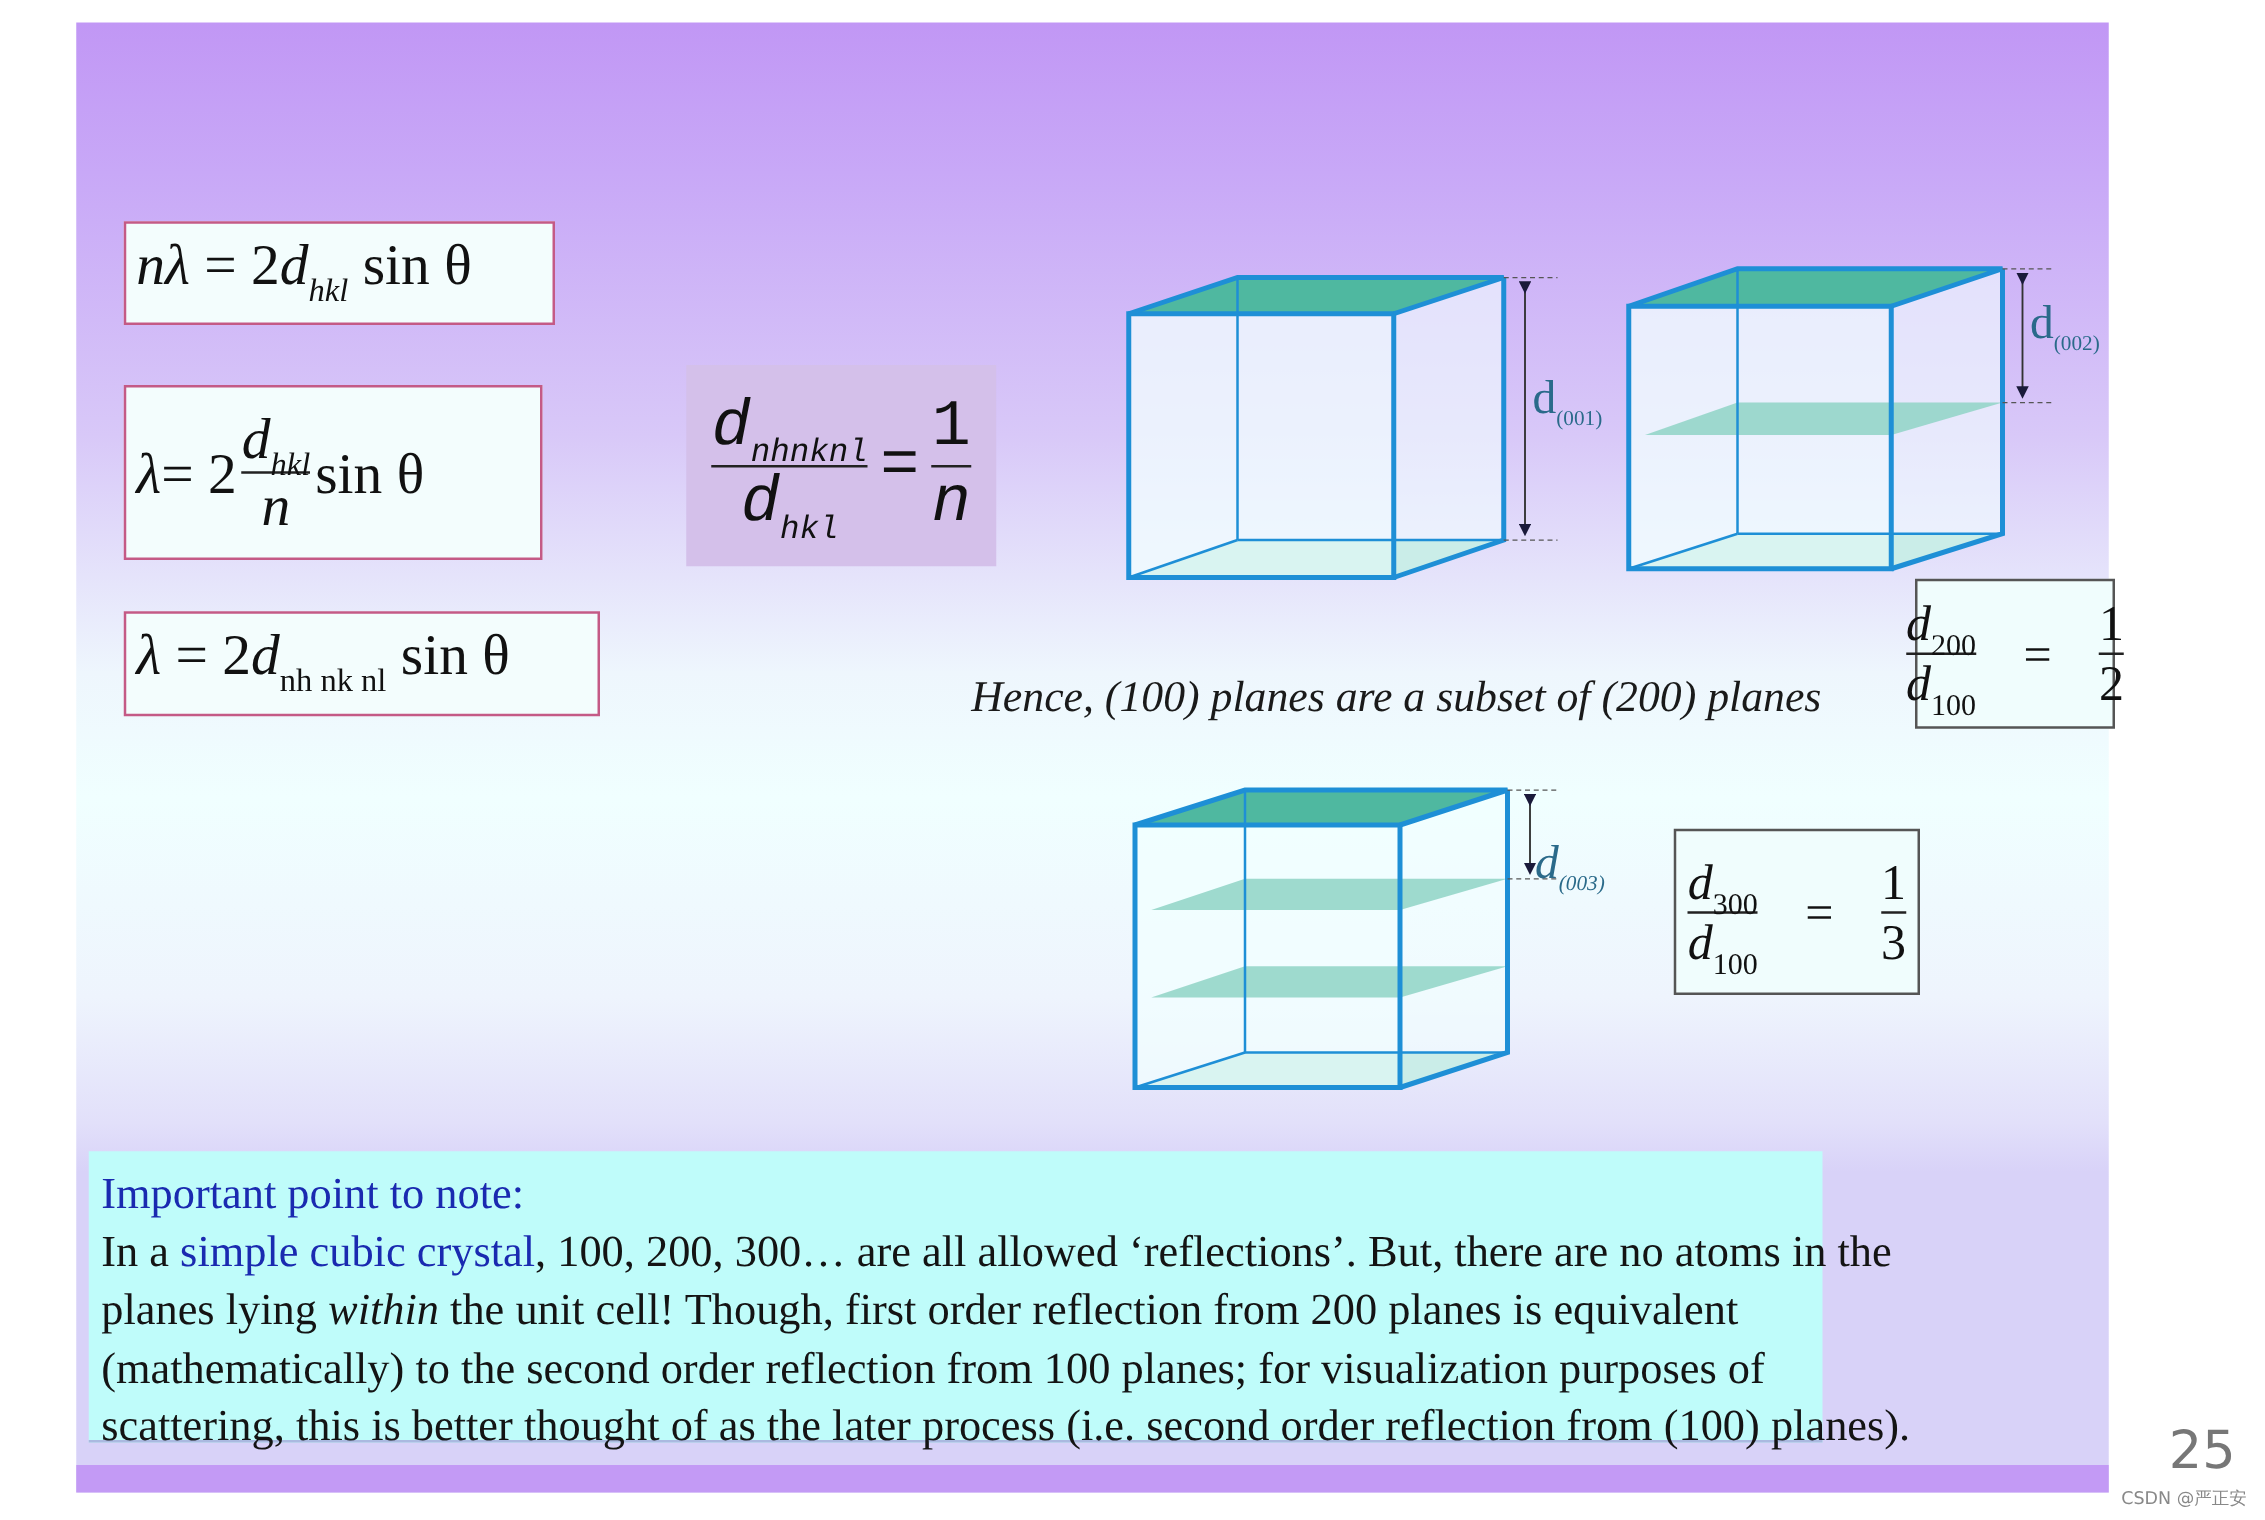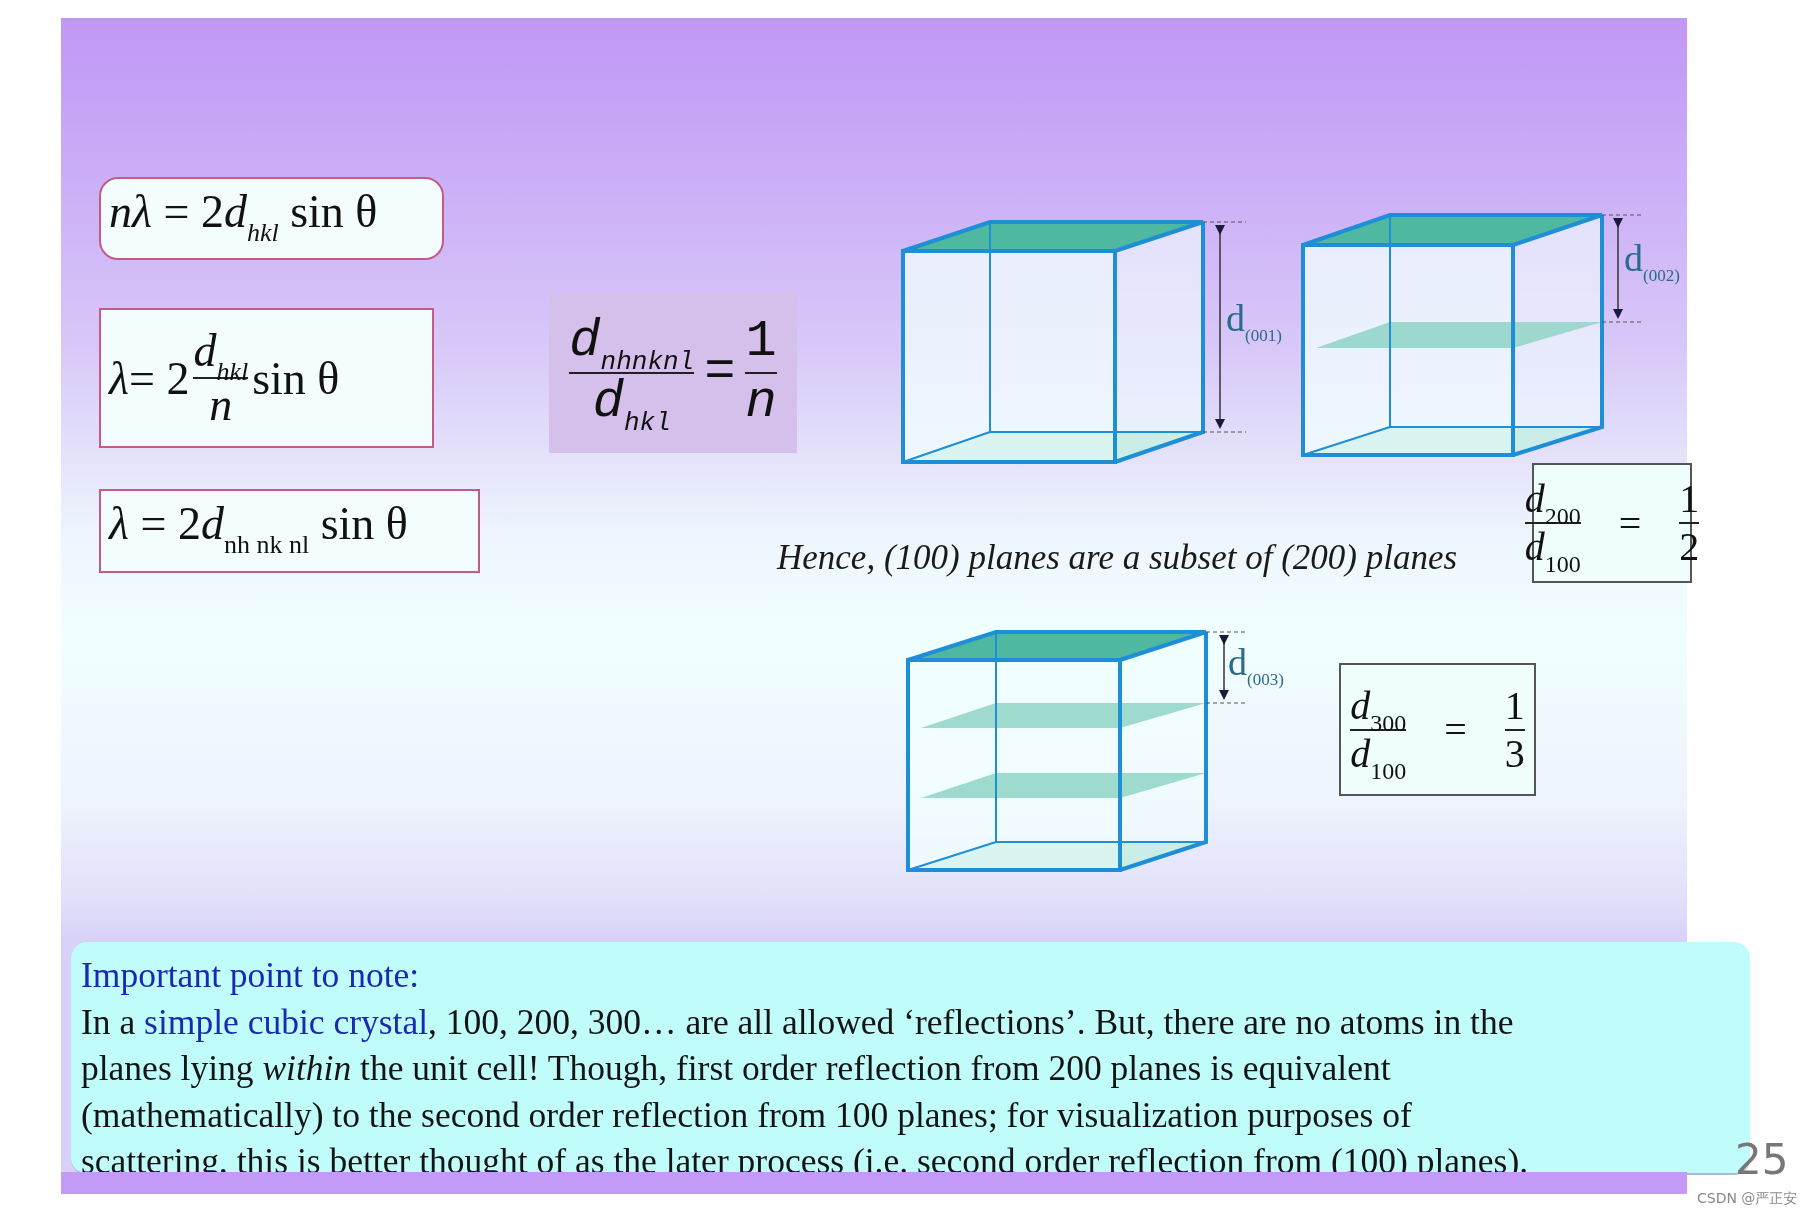--- a/index.html
+++ b/index.html
@@ -22,35 +22,35 @@
   .ratio-main i{font-style:italic;}
   .ratio-main .sub{font-size:26px;font-style:italic;position:relative;top:14px;}
   .eqsign{margin:0 10px;}
   .rbox{position:absolute;background:#f0fdfd;border:2px solid #555;box-sizing:border-box;display:flex;align-items:center;justify-content:center;font-size:40px;color:#111;gap:32px;}
   .rbox i{font-style:italic;}
   .rbox .subr{font-size:24px;position:relative;top:12px;}
   .hence{position:absolute;left:716px;top:520px;font-size:35px;font-style:italic;color:#1a1a1a;white-space:nowrap;}
   .cubes{position:absolute;left:0;top:0;}
   .dlabel{position:absolute;font-size:38px;color:#2a6a8a;white-space:nowrap;}
   .dlabel .subr{font-size:17px;position:relative;top:10px;color:#2a6a8a;}
-  .note-box{position:absolute;left:10px;top:924px;width:1679px;height:233px;background:#bffcfa;box-sizing:border-box;padding:10px 10px 0 10px;border-bottom:2px solid #aab9e0;border-radius:16px;}
+  .note-box{position:absolute;left:10px;top:903px;width:1387px;height:233px;background:#bffcfa;box-sizing:border-box;padding:10px 10px 0 10px;border-bottom:2px solid #aab9e0;}
   .note-line{font-size:35.5px;color:#141414;line-height:46.5px;white-space:nowrap;}
   .note-head{color:#1a2ab0;}
   .blue{color:#1a2ab0;}
   .note-line em{font-style:italic;}
   .page-num{position:absolute;left:1735px;top:1135px;font-family:"DejaVu Sans","Liberation Sans",sans-serif;font-size:42px;color:#777;}
   .watermark{position:absolute;left:1697px;top:1190px;font-family:"DejaVu Sans","Liberation Sans",sans-serif;font-size:14px;color:#888;white-space:nowrap;}
 </style>
 </head>
 <body>
 
 <div class="slide">
 
 
-  <div class="eq" style="left:38px;top:159px;width:345px;height:83px;padding:6px 0 0 8px;border-radius:19px;">
+  <div class="eq" style="left:38px;top:159px;width:345px;height:83px;padding:6px 0 0 8px;">
     <i>nλ</i><span> = 2</span><i>d</i><span class="sub">hkl</span><span> sin θ</span>
   </div>
 
   <div class="eq" style="left:38px;top:290px;width:335px;height:140px;display:flex;align-items:center;padding-left:8px;">
     <i>λ</i>
       <span> = 2</span>
     <span class="frac" style="margin:0 4px;">
       <span class="num"><i>d</i><span class="sub" style="font-size:26px;">hkl</span></span>
       <span class="bar"></span>
       <span class="den"><i>n</i></span>
@@ -136,21 +136,21 @@
         <polyline points="1145,614 1145,824 1059,852" stroke-width="4"></polyline>
       </g>
       <line x1="1145" y1="614" x2="1185" y2="614" stroke="#555" stroke-dasharray="4,3"></line>
       <line x1="1145" y1="685" x2="1185" y2="685" stroke="#555" stroke-dasharray="4,3"></line>
       <line x1="1163" y1="622" x2="1163" y2="677" stroke="#333" stroke-width="1.5" marker-start="url(#ah)" marker-end="url(#ah)"></line>
     </g>
   </svg>
 
   <div class="dlabel" style="left:1165px;top:278px;"><span>d</span><span class="subr">(001)</span></div>
   <div class="dlabel" style="left:1563px;top:218px;"><span>d</span><span class="subr">(002)</span></div>
-  <div class="dlabel" style="left:1167px;top:622px;"><span>d</span><span class="subr">(003)</span></div>
+  <div class="dlabel" style="left:1167px;top:650px;font-style:italic;"><span>d</span><span class="subr">(003)</span></div>
 
   <div class="rbox" style="left:1471px;top:445px;width:160px;height:120px;">
     <span class="frac">
       <span class="num"><i>d</i><span class="subr">200</span></span>
       <span class="bar"></span>
       <span class="den"><i>d</i><span class="subr">100</span></span>
     </span>
     <span class="eqsign" style="margin:0 6px;">=</span>
     <span class="frac">
       <span class="num">1</span>

